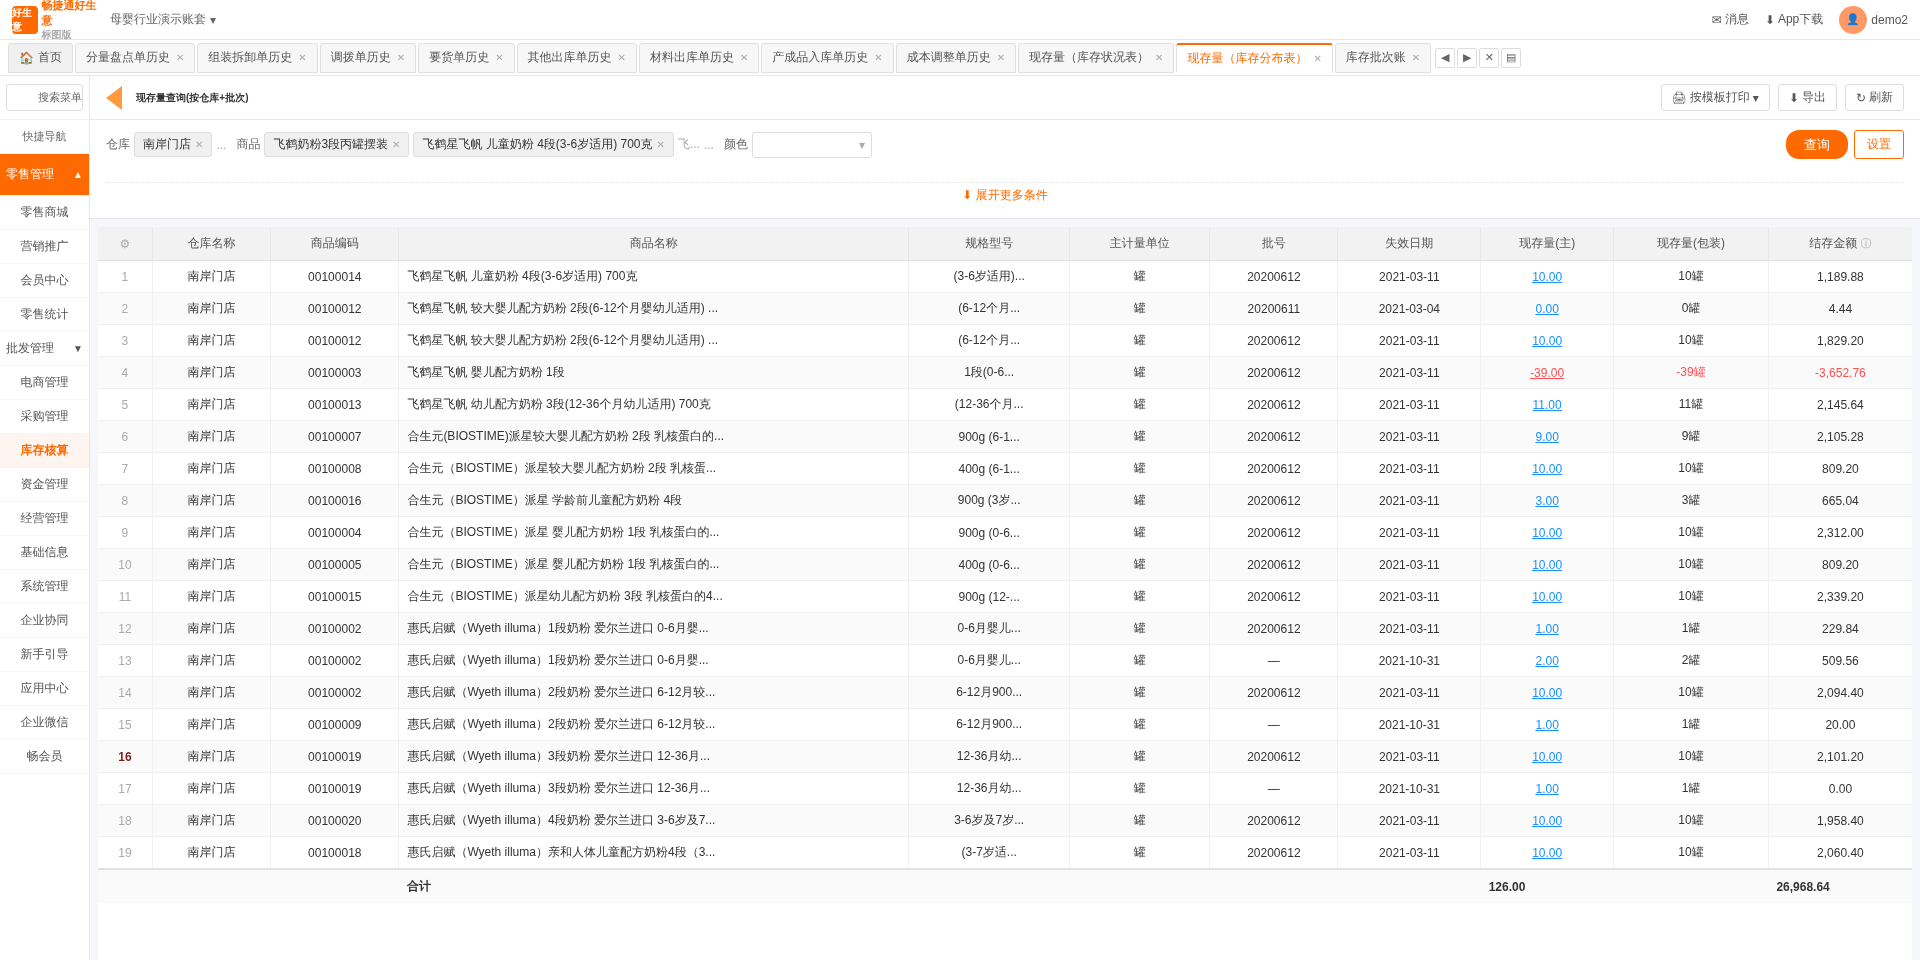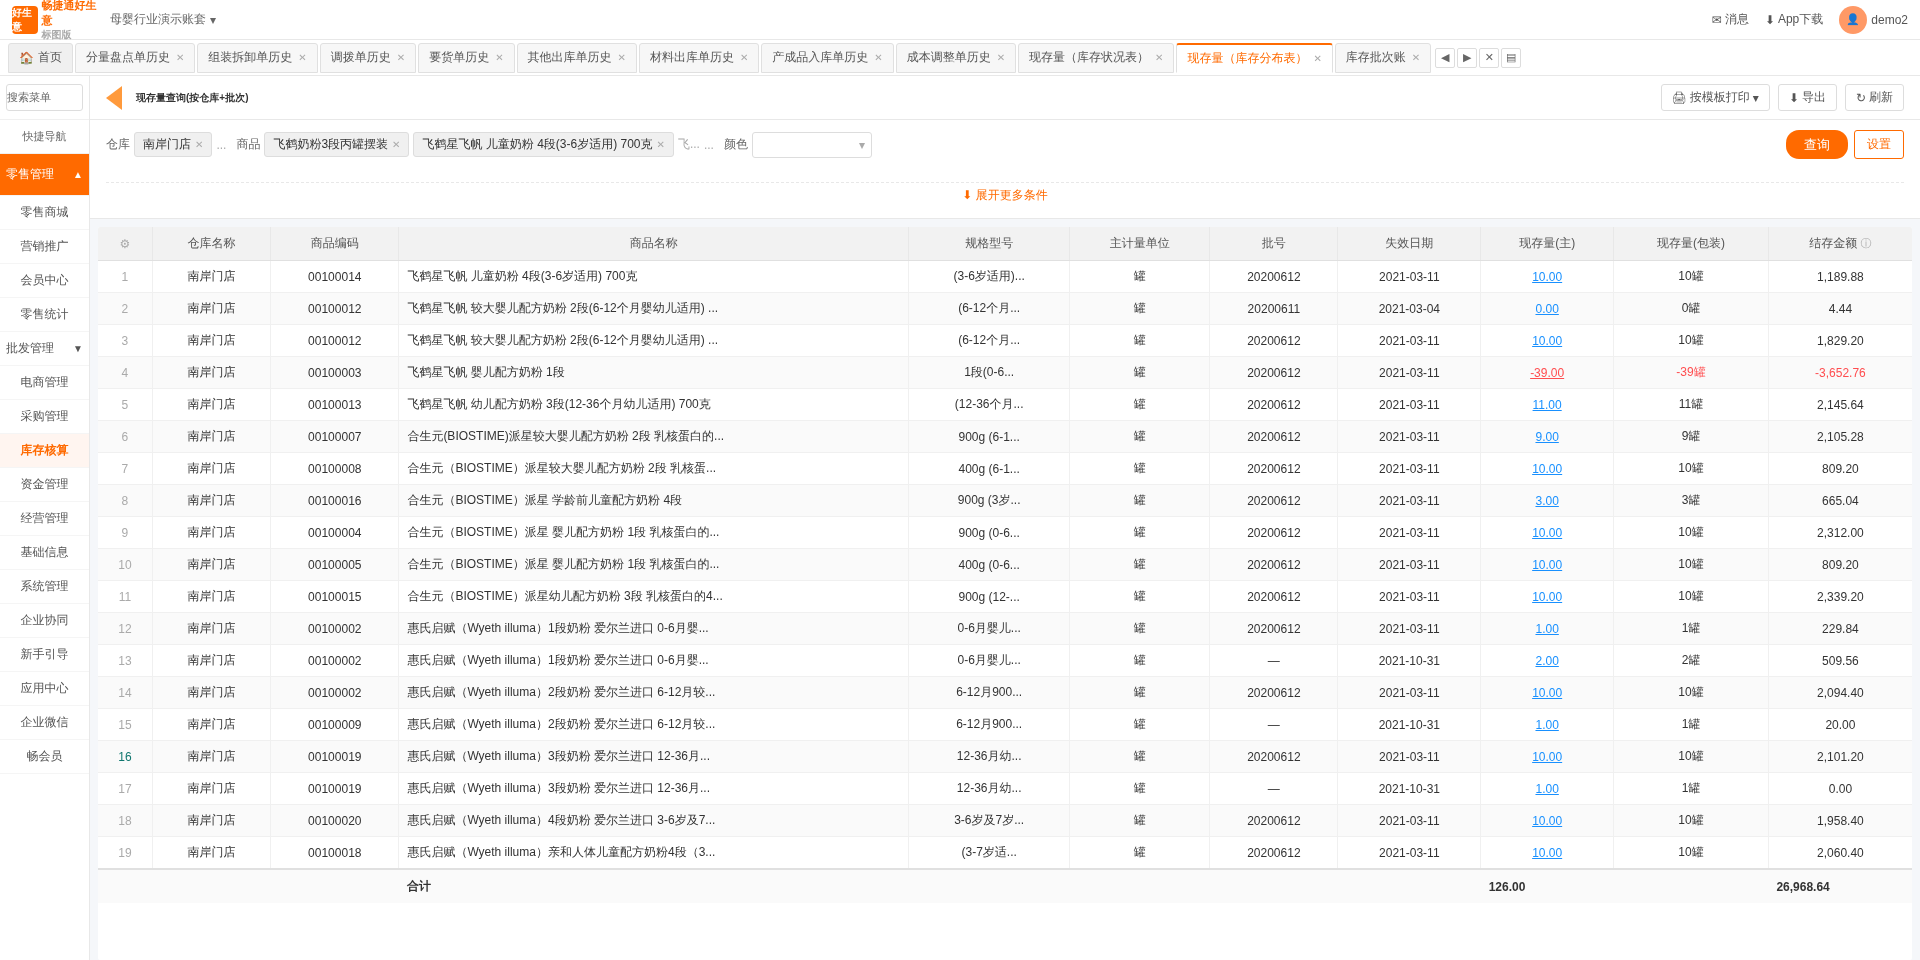--- a/index.html
+++ b/index.html
@@ -23,21 +23,21 @@
     .tab-item.home { background: #f0f0f0; }
     .tab-nav-btns { display: flex; gap: 2px; margin-left: 2px; }
     .tab-nav-btn { width: 20px; height: 20px; background: #fff; border: 1px solid #ddd; border-radius: 2px; display: flex; align-items: center; justify-content: center; cursor: pointer; font-size: 11px; color: #666; }
 
     
     .main-layout { display: flex; height: calc(960px - 76px); }
 
     
     .sidebar { width: 90px; background: #fff; border-right: 1px solid #e8e8e8; display: flex; flex-direction: column; overflow-y: auto; }
     .sidebar-search { padding: 8px 6px; border-bottom: 1px solid #f0f0f0; }
-    .sidebar-search-btn { width: 100%; padding: 5px 0; background: #fff; border: 1px solid #ddd; border-radius: 3px; color: #666; font-size: 11px; cursor: pointer; text-align: left; }
+    .sidebar-search-btn { width: 100%; padding: 5px 0; background: #fff; border: 1px solid #ddd; border-radius: 3px; color: #666; font-size: 11px; cursor: pointer; text-align: right; }
     .sidebar-nav { padding: 4px 0; border-bottom: 1px solid #f0f0f0; }
     .sidebar-nav-btn { width: 100%; padding: 5px 0; background: #fff; border: none; color: #666; font-size: 11px; cursor: pointer; text-align: center; }
     .sidebar-item { padding: 8px 4px; text-align: center; cursor: pointer; color: #555; font-size: 12px; border-bottom: 1px solid #f5f5f5; }
     .sidebar-item.active { background: #ff6a00; color: #fff; }
     .sidebar-item.active-sub { color: #ff6a00; background: #fff5f0; }
 
     
     .content-area { flex: 1; display: flex; flex-direction: column; overflow: hidden; background: #f5f7fa; }
 
     
@@ -479,21 +479,21 @@
       <td class="name-col" style="max-width:280px;overflow:hidden;text-overflow:ellipsis;white-space:nowrap;">惠氏启赋（Wyeth illuma）2段奶粉 爱尔兰进口 6-12月较...</td>
       <td>6-12月900...</td>
       <td>罐</td>
       <td>—</td>
       <td>2021-10-31</td>
       <td class="link-val">1.00</td>
       <td>1罐</td>
       <td>20.00</td>
     </tr>
             <tr style="background: rgb(250, 250, 250);">
-      <td style="color:#0f766e;">16</td>
+      <td style="color:#7f1d1d;font-weight:bold;">16</td>
       <td>南岸门店</td>
       <td>00100019</td>
       <td class="name-col" style="max-width:280px;overflow:hidden;text-overflow:ellipsis;white-space:nowrap;">惠氏启赋（Wyeth illuma）3段奶粉 爱尔兰进口 12-36月...</td>
       <td>12-36月幼...</td>
       <td>罐</td>
       <td>20200612</td>
       <td>2021-03-11</td>
       <td class="link-val">10.00</td>
       <td>10罐</td>
       <td>2,101.20</td>

